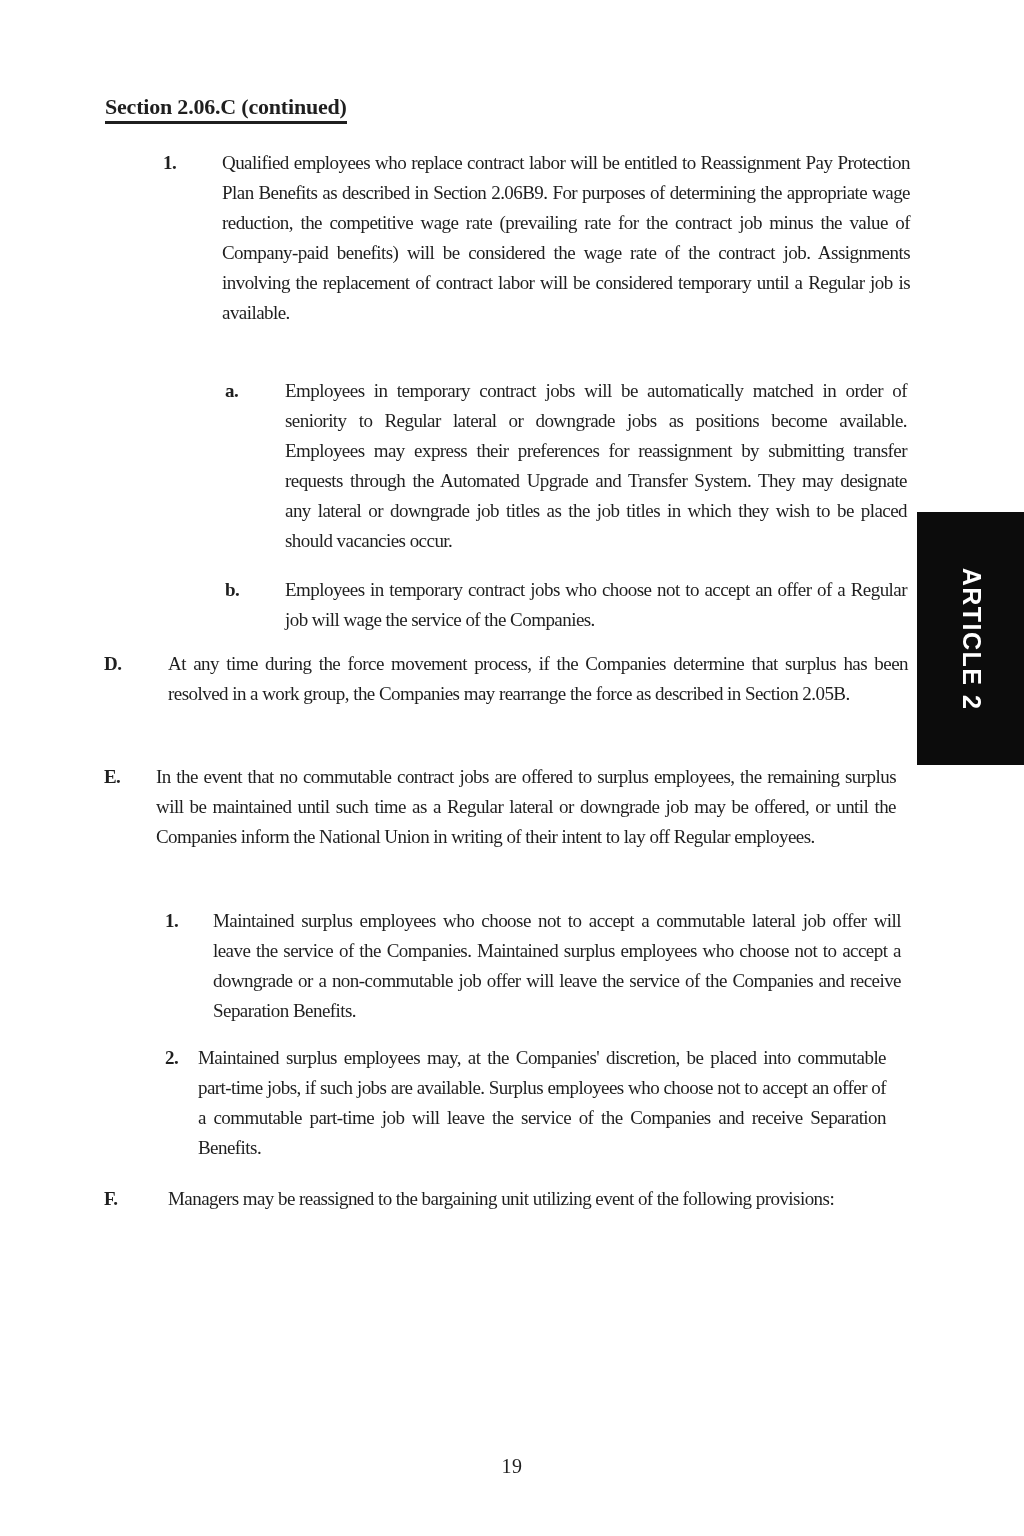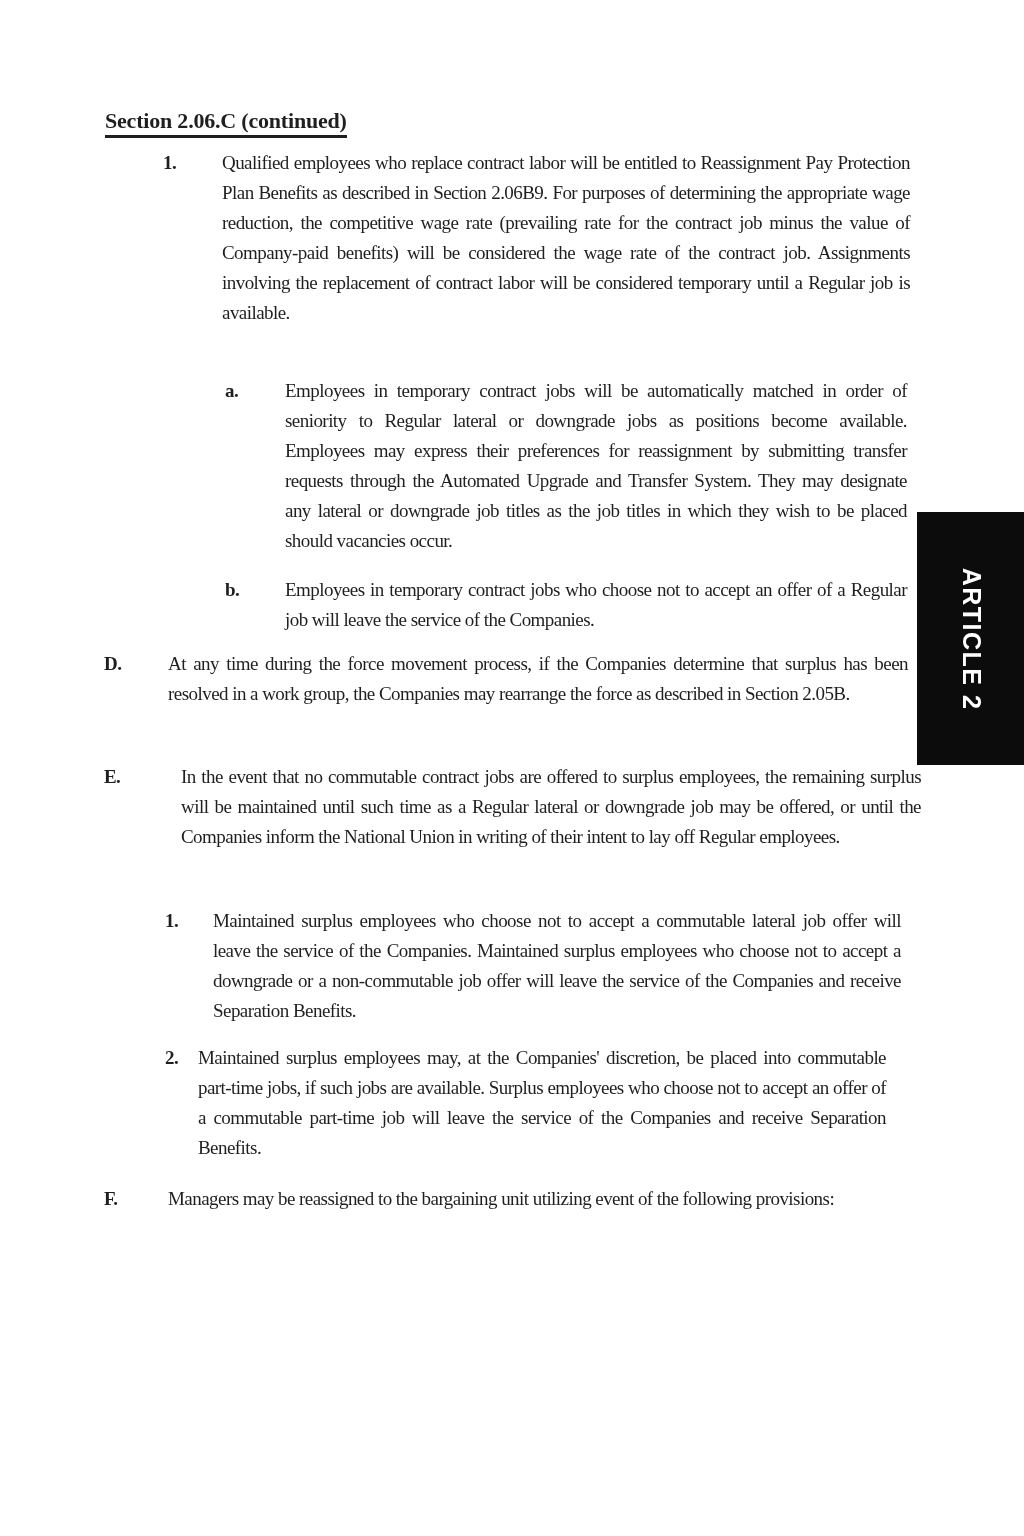--- a/index.html
+++ b/index.html
@@ -13,21 +13,21 @@
     height: 1536px;
     margin: 0 auto;
     background: #ffffff;
     overflow: hidden;
     font-family: "Liberation Serif", "DejaVu Serif", serif;
     color: #1f1f1f;
   }
   .heading {
     position: absolute;
     left: 105px;
-    top: 108px;
+    top: 94px;
     font-size: 22px;
     font-weight: bold;
     letter-spacing: -0.2px;
     border-bottom: 3px solid #1f1f1f;
     padding-bottom: 1px;
     white-space: nowrap;
   }
   .block { position: absolute; font-size: 19px; line-height: 30px; letter-spacing: -0.55px; }
   .marker {
     position: absolute;
@@ -38,21 +38,21 @@
   .ptext {
     margin: 0;
     text-align: justify;
     text-align-last: left;
   }
   
   .b0 { left: 163px; top: 148px; }  .b0 .ptext { margin-left: 59px; width: 688px; }
   .b1 { left: 225px; top: 376px; }  .b1 .ptext { margin-left: 60px; width: 622px; }
   .b2 { left: 225px; top: 575px; }  .b2 .ptext { margin-left: 60px; width: 622px; }
   .b3 { left: 104px; top: 649px; }  .b3 .ptext { margin-left: 64px; width: 740px; }
-  .b4 { left: 104px; top: 762px; }  .b4 .ptext { margin-left: 77px; width: 740px; }
+  .b4 { left: 104px; top: 762px; }  .b4 .ptext { margin-left: 52px; width: 740px; }
   .b5 { left: 165px; top: 906px; }  .b5 .ptext { margin-left: 48px; width: 688px; }
   .b6 { left: 165px; top: 1043px; } .b6 .ptext { margin-left: 33px; width: 688px; }
   .b7 { left: 104px; top: 1184px; } .b7 .ptext { margin-left: 64px; width: 740px; }
 
   .article-tab {
     position: absolute;
     right: 0;
     top: 512px;
     width: 107px;
     height: 253px;
@@ -92,21 +92,21 @@
     <p class="ptext">Qualified employees who replace contract labor will be entitled to Reassignment Pay Protection Plan Benefits as described in Section 2.06B9.  For purposes of determining the appropriate wage reduction, the competitive wage rate (prevailing rate for the contract job minus the value of Company-paid benefits) will be considered the wage rate of the contract job.  Assignments involving the replacement of contract labor will be considered temporary until a Regular job is available.</p>
   </div>
 
   <div class="block b1">
     <span class="marker">a.</span>
     <p class="ptext">Employees in temporary contract jobs will be automatically matched in order of seniority to Regular lateral or downgrade jobs as positions become available.  Employees may express their preferences for reassignment by submitting transfer requests through the Automated Upgrade and Transfer System.  They may designate any lateral or downgrade job titles as the job titles in which they wish to be placed should vacancies occur.</p>
   </div>
 
   <div class="block b2">
     <span class="marker">b.</span>
-    <p class="ptext">Employees in temporary contract jobs who choose not to accept an offer of a Regular job will leave the service of the Companies.</p>
+    <p class="ptext">Employees in temporary contract jobs who choose not to accept an offer of a Regular job will wage the service of the Companies.</p>
   </div>
 
   <div class="block b3">
     <span class="marker">D.</span>
     <p class="ptext">At any time during the force movement process, if the Companies determine that surplus has been resolved in a work group, the Companies may rearrange the force as described in Section 2.05B.</p>
   </div>
 
   <div class="block b4">
     <span class="marker">E.</span>
     <p class="ptext">In the event that no commutable contract jobs are offered to surplus employees, the remaining surplus will be maintained until such time as a Regular lateral or downgrade job may be offered, or until the Companies inform the National Union in writing of their intent to lay off Regular employees.</p>
@@ -124,14 +124,15 @@
 
   <div class="block b7">
     <span class="marker">F.</span>
     <p class="ptext">Managers may be reassigned to the bargaining unit utilizing event of the following provisions:</p>
   </div>
 
   <div class="article-tab">
     <span class="article-tab-label">ARTICLE 2</span>
   </div>
 
+  <div class="page-number">19</div>
 
 </div>
 
 </body></html>

